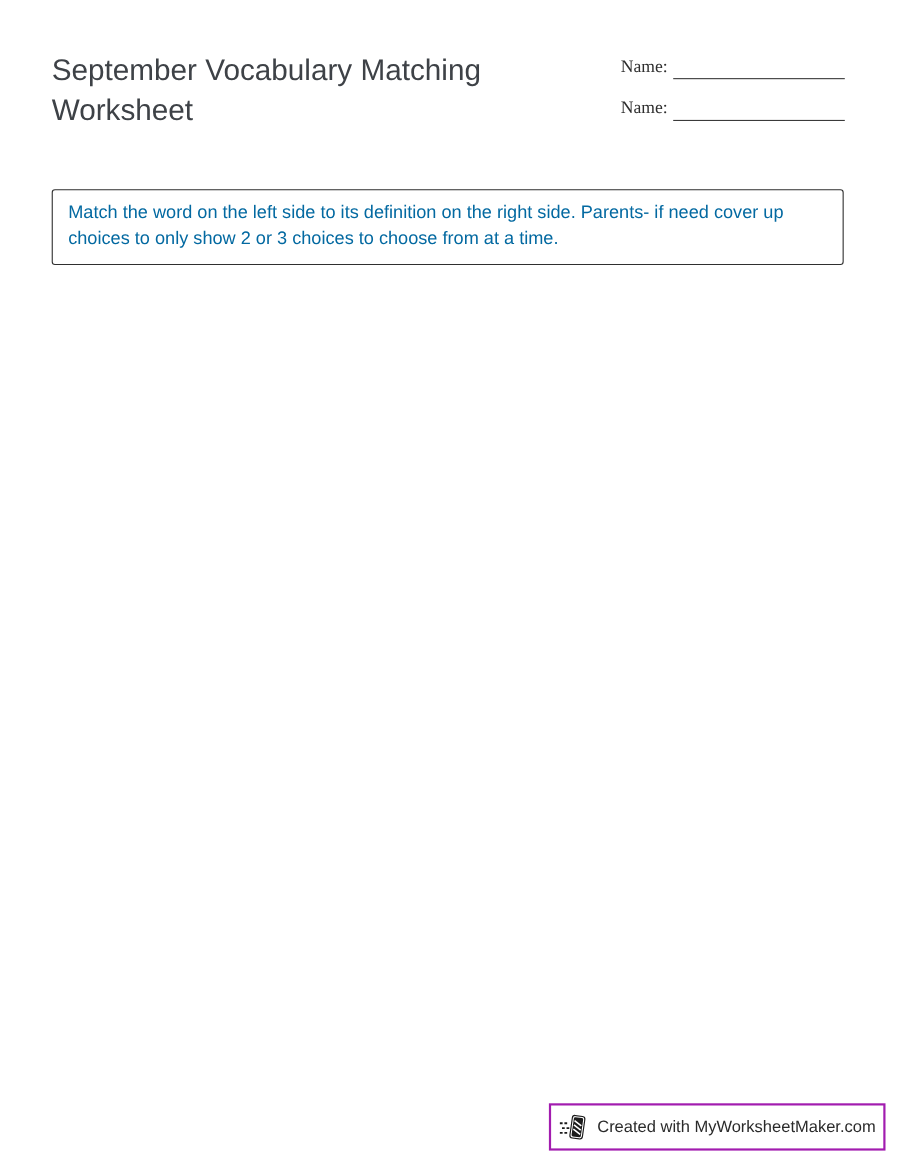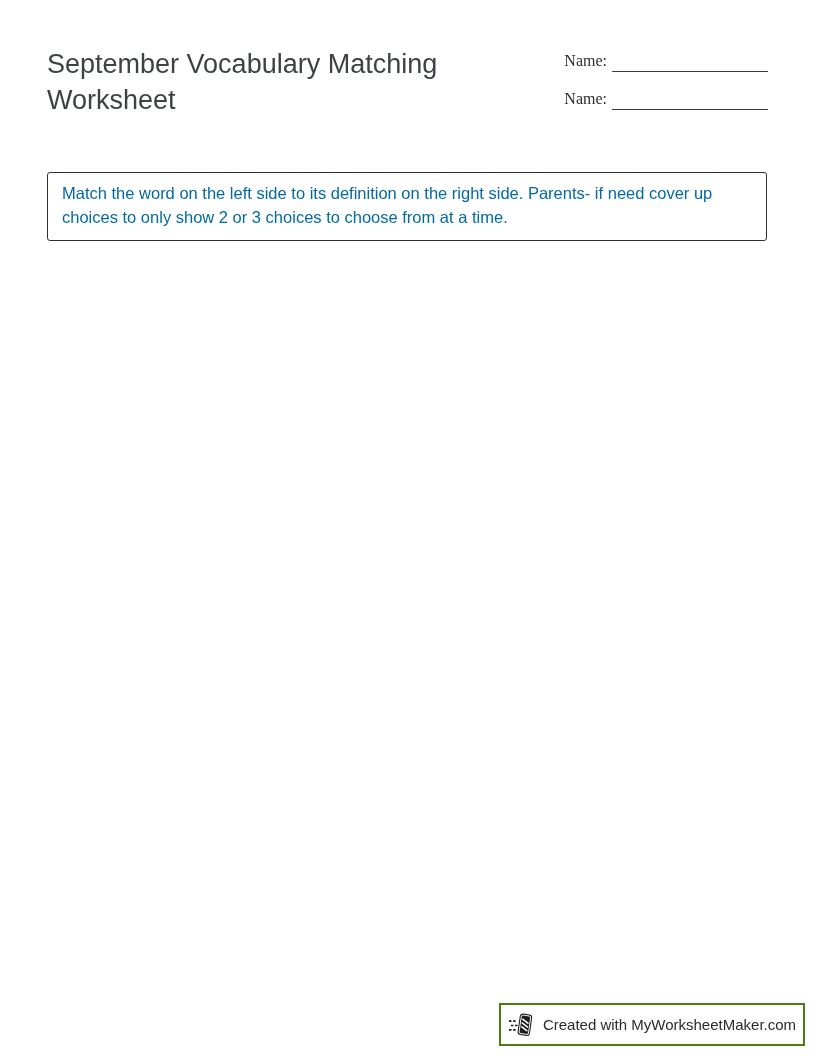--- a/index.html
+++ b/index.html
@@ -58,21 +58,21 @@
     padding:8px 14px 11px 14px;
     font-size:16.5px;
     line-height:24px;
     color:#0369a1;
     background:#ffffff;
   }
   .footer-credit {
     position:absolute;
     left:499px; top:1003px;
     width:306px; height:43px;
-    border:2px solid #4d7c0f;
+    border:2px solid #a21caf;
     background:#ffffff;
     display:flex;
     align-items:center;
     justify-content:center;
     gap:9px;
   }
   .footer-logo { width:26px; height:28px; flex:0 0 auto; }
   .footer-text {
     font-size:15px;
     color:#2a2a2a;

